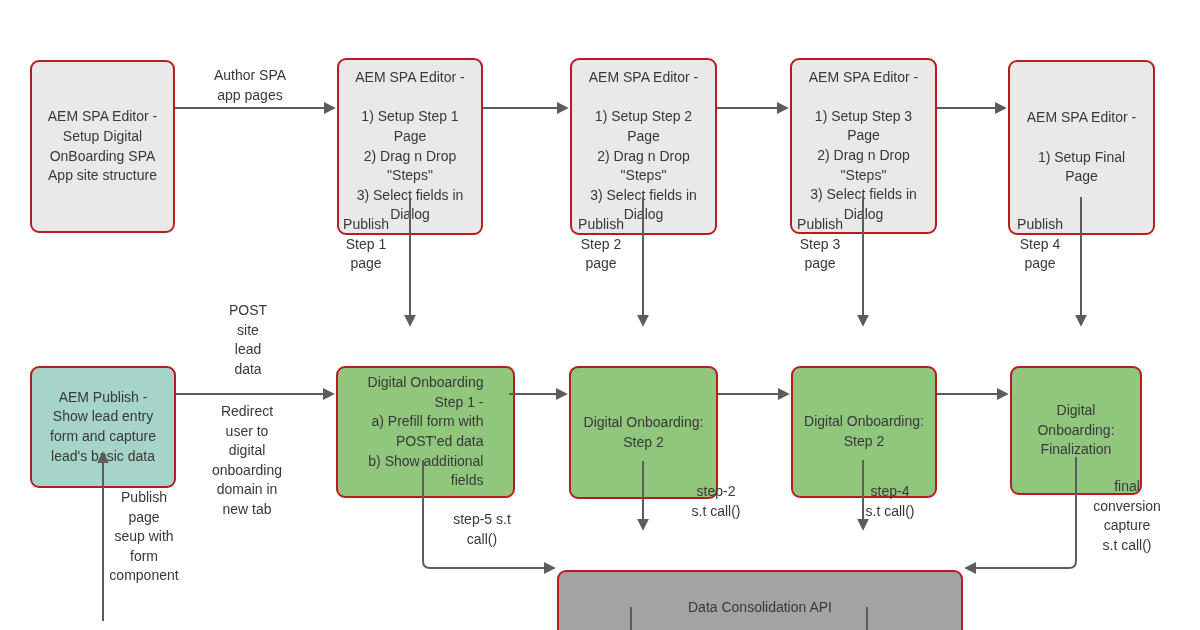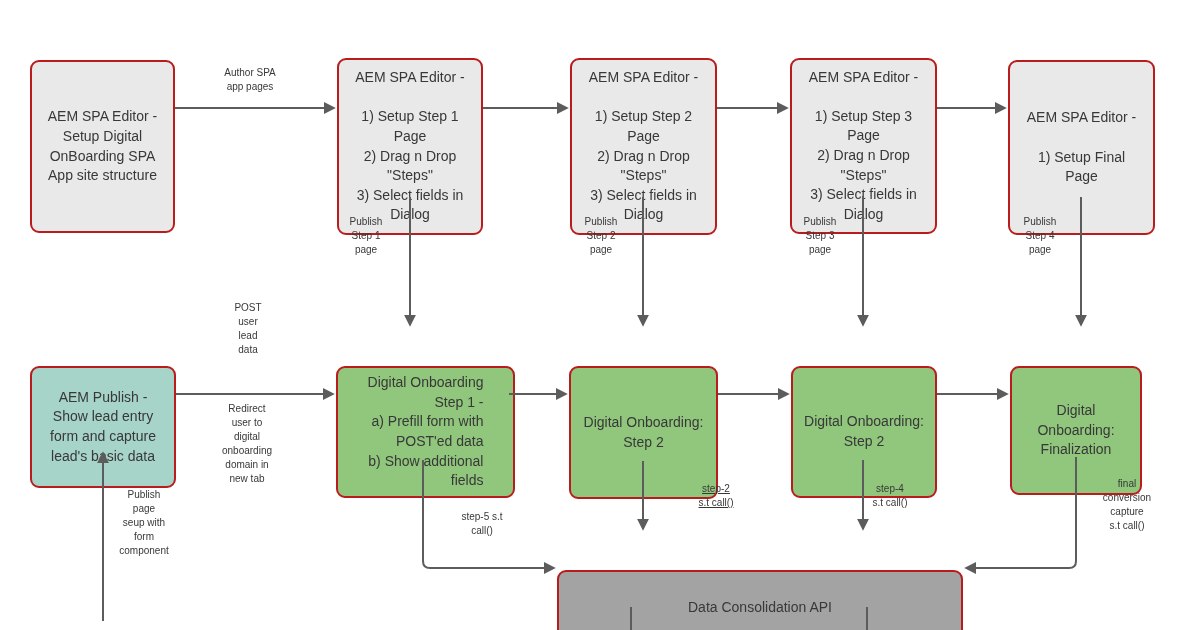--- a/index.html
+++ b/index.html
@@ -15,21 +15,21 @@
     text-align:center;white-space:pre-line;
     font-size:14px;line-height:1.4;color:#383838;margin-top:38px;
   }
   .fill-gray{background:#e9e9e9;}
   .fill-green{background:#90c77c;}
   .fill-teal{background:#a6d4c8;}
   .fill-orange{background:#a3a3a3;}
   .edge-label{
     position:absolute;transform:translateX(-50%);
     text-align:center;white-space:pre-line;
-    font-size:10px;line-height:1.4;color:#383838;
+    font-size:14px;line-height:1.4;color:#383838;
   }
   #connectors{position:absolute;left:0;top:0;pointer-events:none;}
 </style>
 </head>
 <body>
 
 <div class="node fill-gray" style="left:30px;top:22px;width:145px;height:173px;">AEM SPA Editor -
 Setup Digital
 OnBoarding SPA
 App site structure</div>
@@ -100,37 +100,37 @@
 <div class="edge-label" style="left:601px;top:215px;">Publish
 Step 2
 page</div>
 <div class="edge-label" style="left:820px;top:215px;">Publish
 Step 3
 page</div>
 <div class="edge-label" style="left:1040px;top:215px;">Publish
 Step 4
 page</div>
 <div class="edge-label" style="left:248px;top:301px;">POST
-user
+site
 lead
 data</div>
 <div class="edge-label" style="left:247px;top:402px;">Redirect
 user to
 digital
 onboarding
 domain in
 new tab</div>
 <div class="edge-label" style="left:144px;top:488px;">Publish
 page
 seup with
 form
 component</div>
 <div class="edge-label" style="left:482px;top:510px;">step-5 s.t
 call()</div>
-<div class="edge-label" style="left:716px;top:482px;text-decoration:underline;">step-2
+<div class="edge-label" style="left:716px;top:482px;">step-2
 s.t call()</div>
 <div class="edge-label" style="left:890px;top:482px;">step-4
 s.t call()</div>
 <div class="edge-label" style="left:1127px;top:477px;">final
 conversion
 capture
 s.t call()</div>
 
 <svg id="connectors" width="1200" height="630" viewBox="0 0 1200 630">
   <defs>

